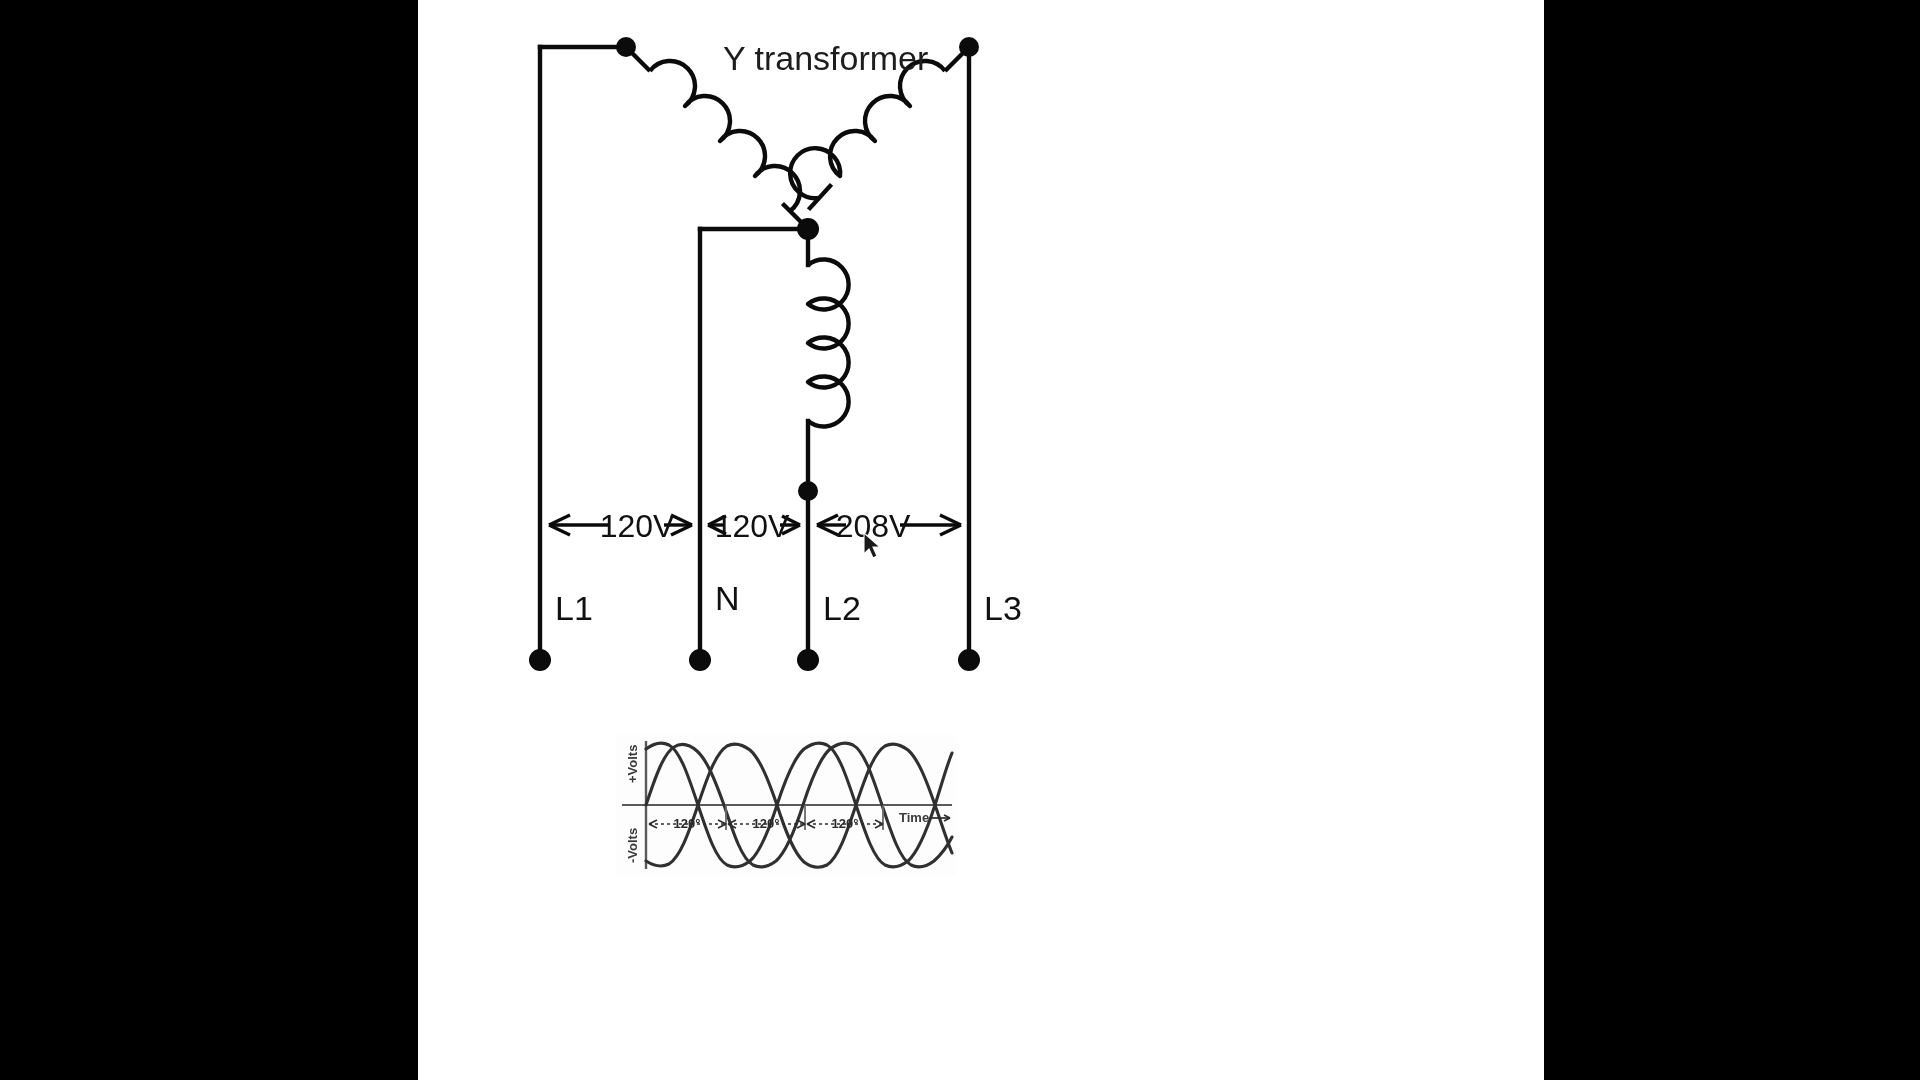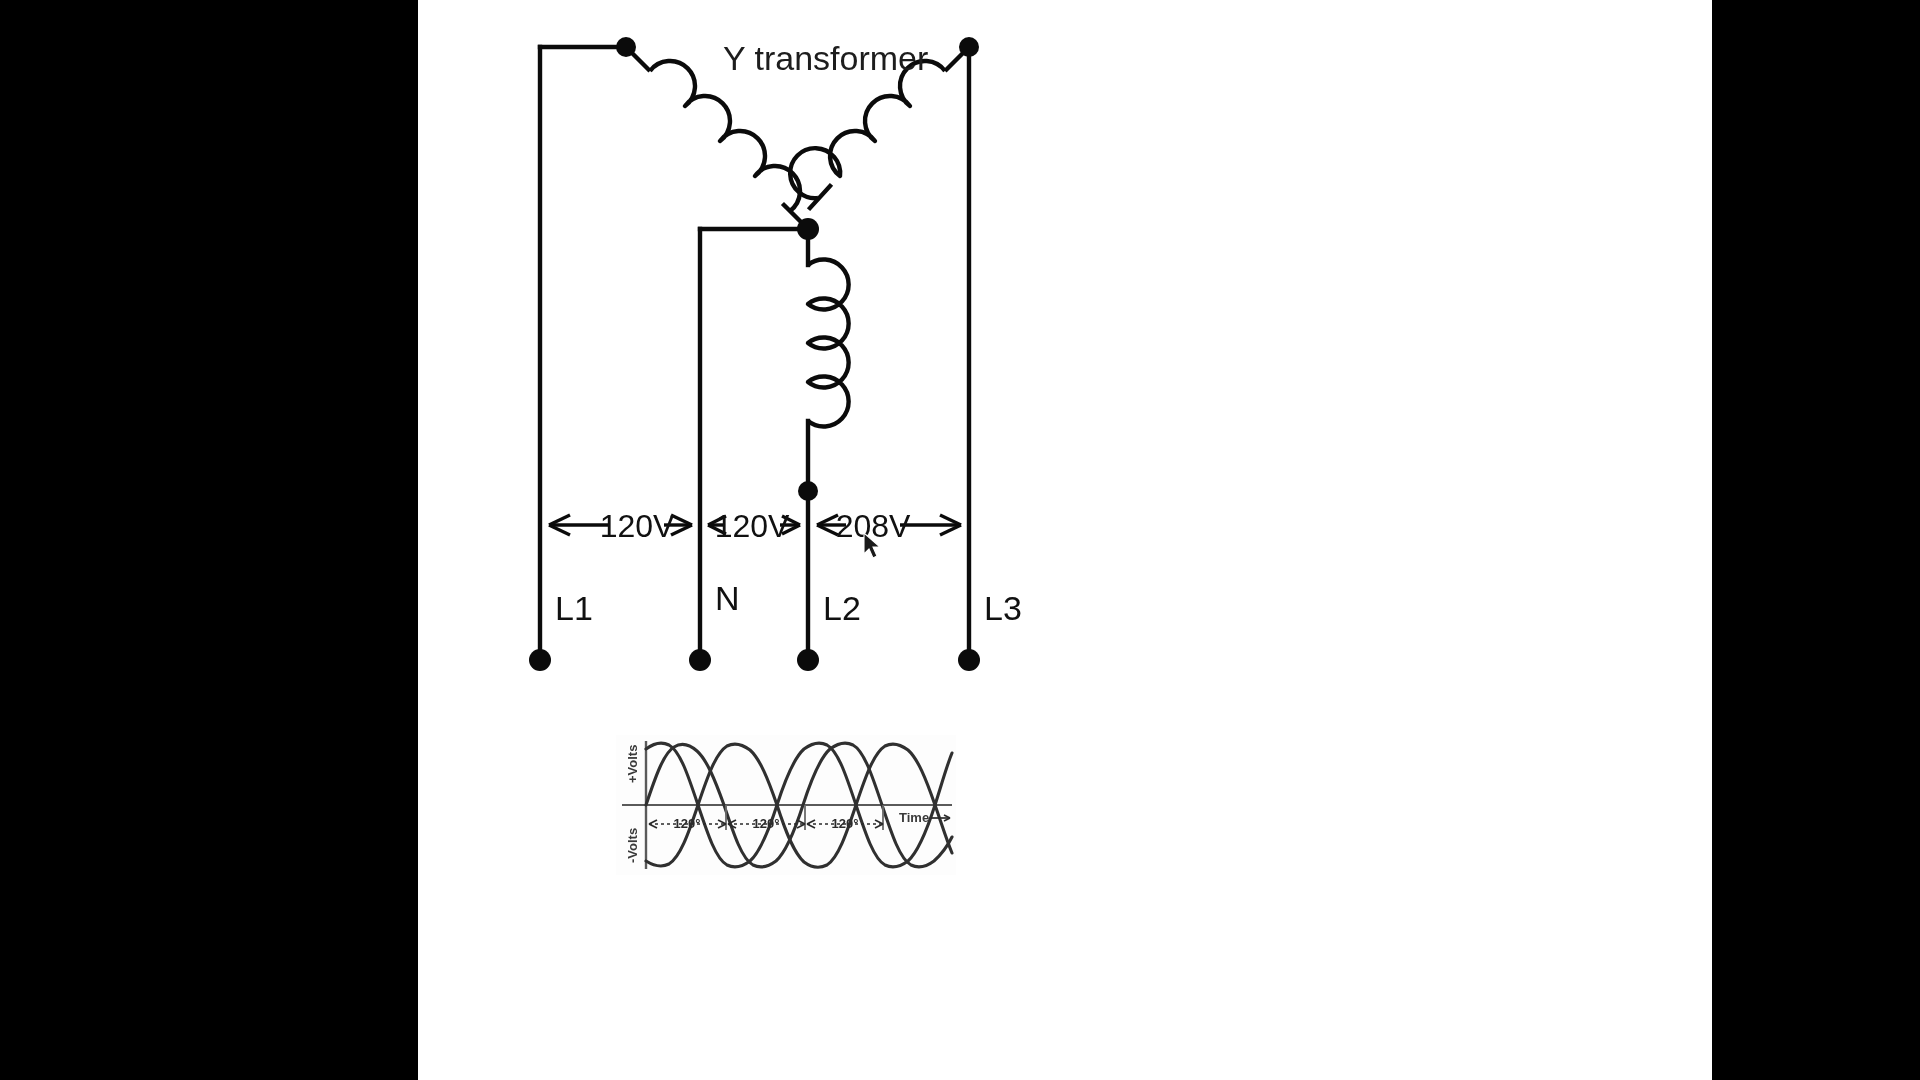--- a/index.html
+++ b/index.html
@@ -19,21 +19,21 @@
     width: 1920px;
     height: 1080px;
     background: #000000;
   }
 
   
   .slide-canvas {
     position: absolute;
     left: 418px;
     top: 0px;
-    width: 1294px;
+    width: 1126px;
     height: 1080px;
     background: #ffffff;
   }
 
   .diagram-layer {
     position: absolute;
     left: 0;
     top: 0;
     width: 1082px;
     height: 1080px;

